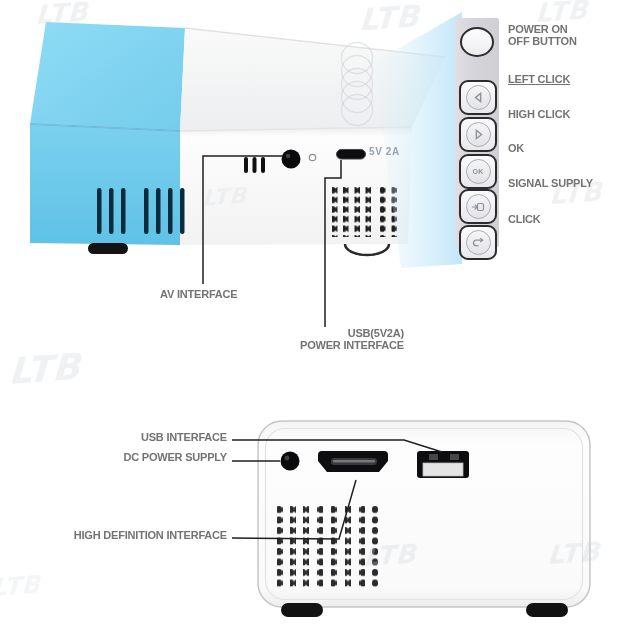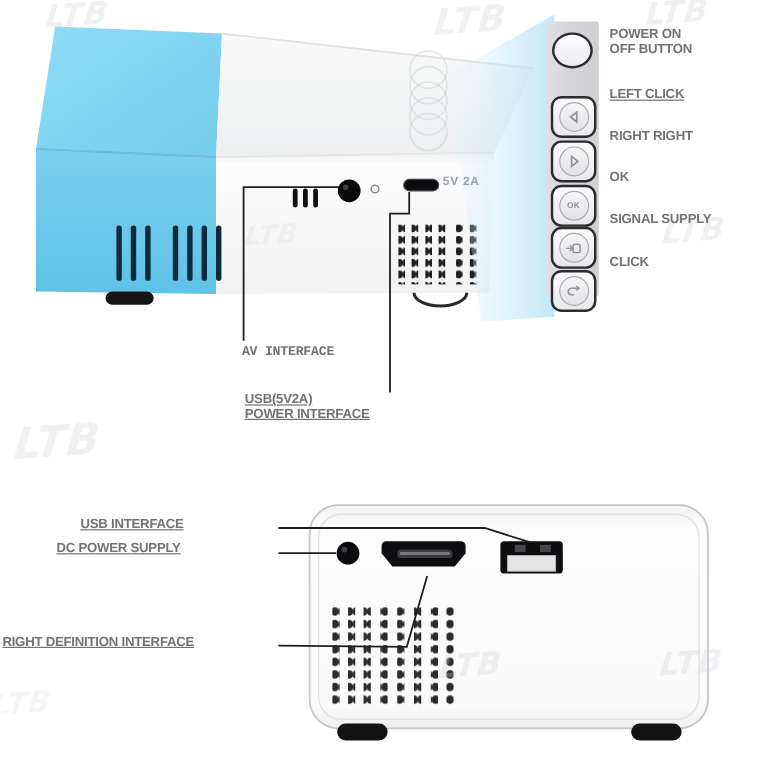--- a/index.html
+++ b/index.html
@@ -16,22 +16,22 @@
        background:linear-gradient(180deg,#fbfbfc,#e9e9ec);box-sizing:border-box;
        display:flex;align-items:center;justify-content:center;}
   .btn-power{position:absolute;left:5px;top:9px;width:34px;height:30px;border:2px solid #2c2c2e;
        border-radius:50%;background:linear-gradient(180deg,#fdfdfe,#ececef);box-sizing:border-box;}
   .btn-inner{width:25px;height:25px;border:1.5px solid #a8adb2;border-radius:50%;
        background:linear-gradient(180deg,#f5f5f7,#e3e3e7);box-sizing:border-box;
        display:flex;align-items:center;justify-content:center;}
   .glyph-ok{font-size:7px;font-weight:700;color:#8d939a;letter-spacing:0.3px;}
   .lbl{position:absolute;z-index:4;font-size:11px;font-weight:600;color:#737373;
        letter-spacing:-0.2px;white-space:pre-line;line-height:1.06;}
-  .lbl.right{text-align:left;text-decoration:underline;}
-  .lbl.center{text-align:center;font-family:Liberation Mono, monospace;}
+  .lbl.right{text-align:right;}
+  .lbl.center{text-align:left;}
   .port-label{position:absolute;z-index:4;left:369px;top:146px;font-size:10px;font-weight:600;
        color:#98a2ac;letter-spacing:0.6px;}
 </style>
 </head>
 <body>
 
 <div class="canvas">
 
   <svg class="illus" width="640" height="640" viewBox="0 0 640 640">
     <defs>
@@ -213,28 +213,28 @@
           <path d="M11 3.2 H5.2 A2.7 2.7 0 0 0 5.2 8.6 H7.5" fill="none" stroke="#8d939a" stroke-width="1.3"></path>
           <path d="M9.2 1.3 L11.7 3.2 L9.2 5.1" fill="none" stroke="#8d939a" stroke-width="1.2"></path>
         </svg>
       </div>
     </div>
   </div>
 
   <div class="lbl" style="left:508px;top:24px;">POWER ON
 OFF BUTTON</div>
   <div class="lbl" style="left:508px;top:74px;text-decoration:underline;">LEFT CLICK</div>
-  <div class="lbl" style="left:508px;top:109px;">RIGHT RIGHT</div>
+  <div class="lbl" style="left:508px;top:109px;">HIGH CLICK</div>
   <div class="lbl" style="left:508px;top:143px;">OK</div>
   <div class="lbl" style="left:508px;top:178px;">SIGNAL SUPPLY</div>
   <div class="lbl" style="left:508px;top:214px;">CLICK</div>
 
   <div class="port-label">5V 2A</div>
 
   <div class="lbl center" style="left:160px;top:289px;width:160px;">AV INTERFACE</div>
   <div class="lbl right" style="right:236px;top:328px;width:200px;">USB(5V2A)
 POWER INTERFACE</div>
 
   <div class="lbl right" style="right:413px;top:452px;width:180px;">DC POWER SUPPLY</div>
   <div class="lbl right" style="right:413px;top:432px;width:160px;">USB INTERFACE</div>
-  <div class="lbl right" style="right:413px;top:530px;width:225px;">RIGHT DEFINITION INTERFACE</div>
+  <div class="lbl right" style="right:413px;top:530px;width:225px;">HIGH DEFINITION INTERFACE</div>
 
 </div>
 
 </body></html>

